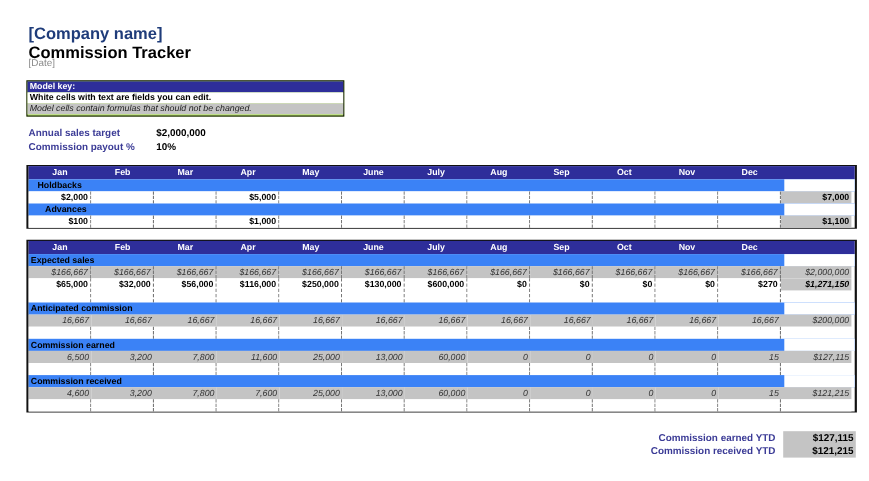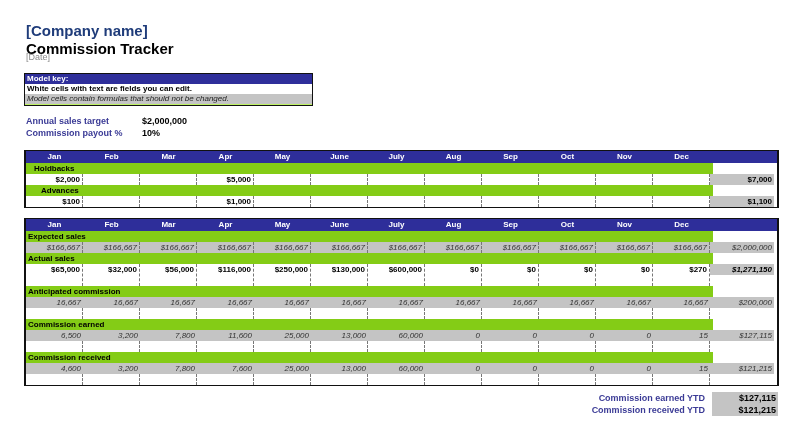--- a/index.html
+++ b/index.html
@@ -19,21 +19,21 @@
 
   .param-label { font-size: 9px; font-weight: bold; color: #3b3b96; }
   .param-value { font-size: 9px; font-weight: bold; color: #000; }
 
   .tbl { left: 24px; width: 755px; border: 1.5px solid #111; border-left-width: 2px; border-right-width: 2px; background: #fff; }
   .row { position: relative; display: flex; width: 100%; }
   .hdr { background: #2e2e9a; height: 12px; }
   .hdr .c { color: #fff; font-weight: bold; font-size: 8px; text-align: center; line-height: 12px; }
   .c { width: 57px; flex: 0 0 57px; font-size: 8px; height: 100%; position: relative; }
   .c.total { width: 64px; flex: 0 0 64px; }
-  .lbl-row { background: #84cc16; height: 11px; }
+  .lbl-row { background: #3b82f6; height: 11px; }
   .lbl-row .lbl { font-size: 8px; font-weight: bold; line-height: 11px; padding-left: 2px; white-space: nowrap; }
   .lbl-row .tot-blank { position: absolute; right: 0; top: 0; width: 64px; height: 100%; background: #fff; }
   .val-row { height: 11px; }
   .val-row .c { text-align: right; padding-right: 2px; line-height: 11px; border-right: 1px dashed #777; }
   .val-row .c.total { border-right: none; }
   .val-row.white .c { background: #fff; font-weight: bold; }
   .val-row.gray .c { background: #c4c4c4; font-style: italic; color: #333; }
   .val-row .c.total.grayc { background: #c4c4c4; font-weight: bold; }
   .val-row.gray .c.total { font-style: italic; }
   .blank-row { height: 11px; }
@@ -152,24 +152,20 @@
     <div class="c">$166,667</div>
     <div class="c">$166,667</div>
     <div class="c">$166,667</div>
     <div class="c">$166,667</div>
     <div class="c">$166,667</div>
     <div class="c">$166,667</div>
     <div class="c">$166,667</div>
     <div class="c total" style="font-weight:normal;">$2,000,000</div>
   </div>
 
-  <div class="row lbl-row">
-    <div class="lbl">Actual sales</div>
-    <div class="tot-blank"></div>
-  </div>
   <div class="row val-row white tall">
     <div class="c">$65,000</div>
     <div class="c">$32,000</div>
     <div class="c">$56,000</div>
     <div class="c">$116,000</div>
     <div class="c">$250,000</div>
     <div class="c">$130,000</div>
     <div class="c">$600,000</div>
     <div class="c">$0</div>
     <div class="c">$0</div>

